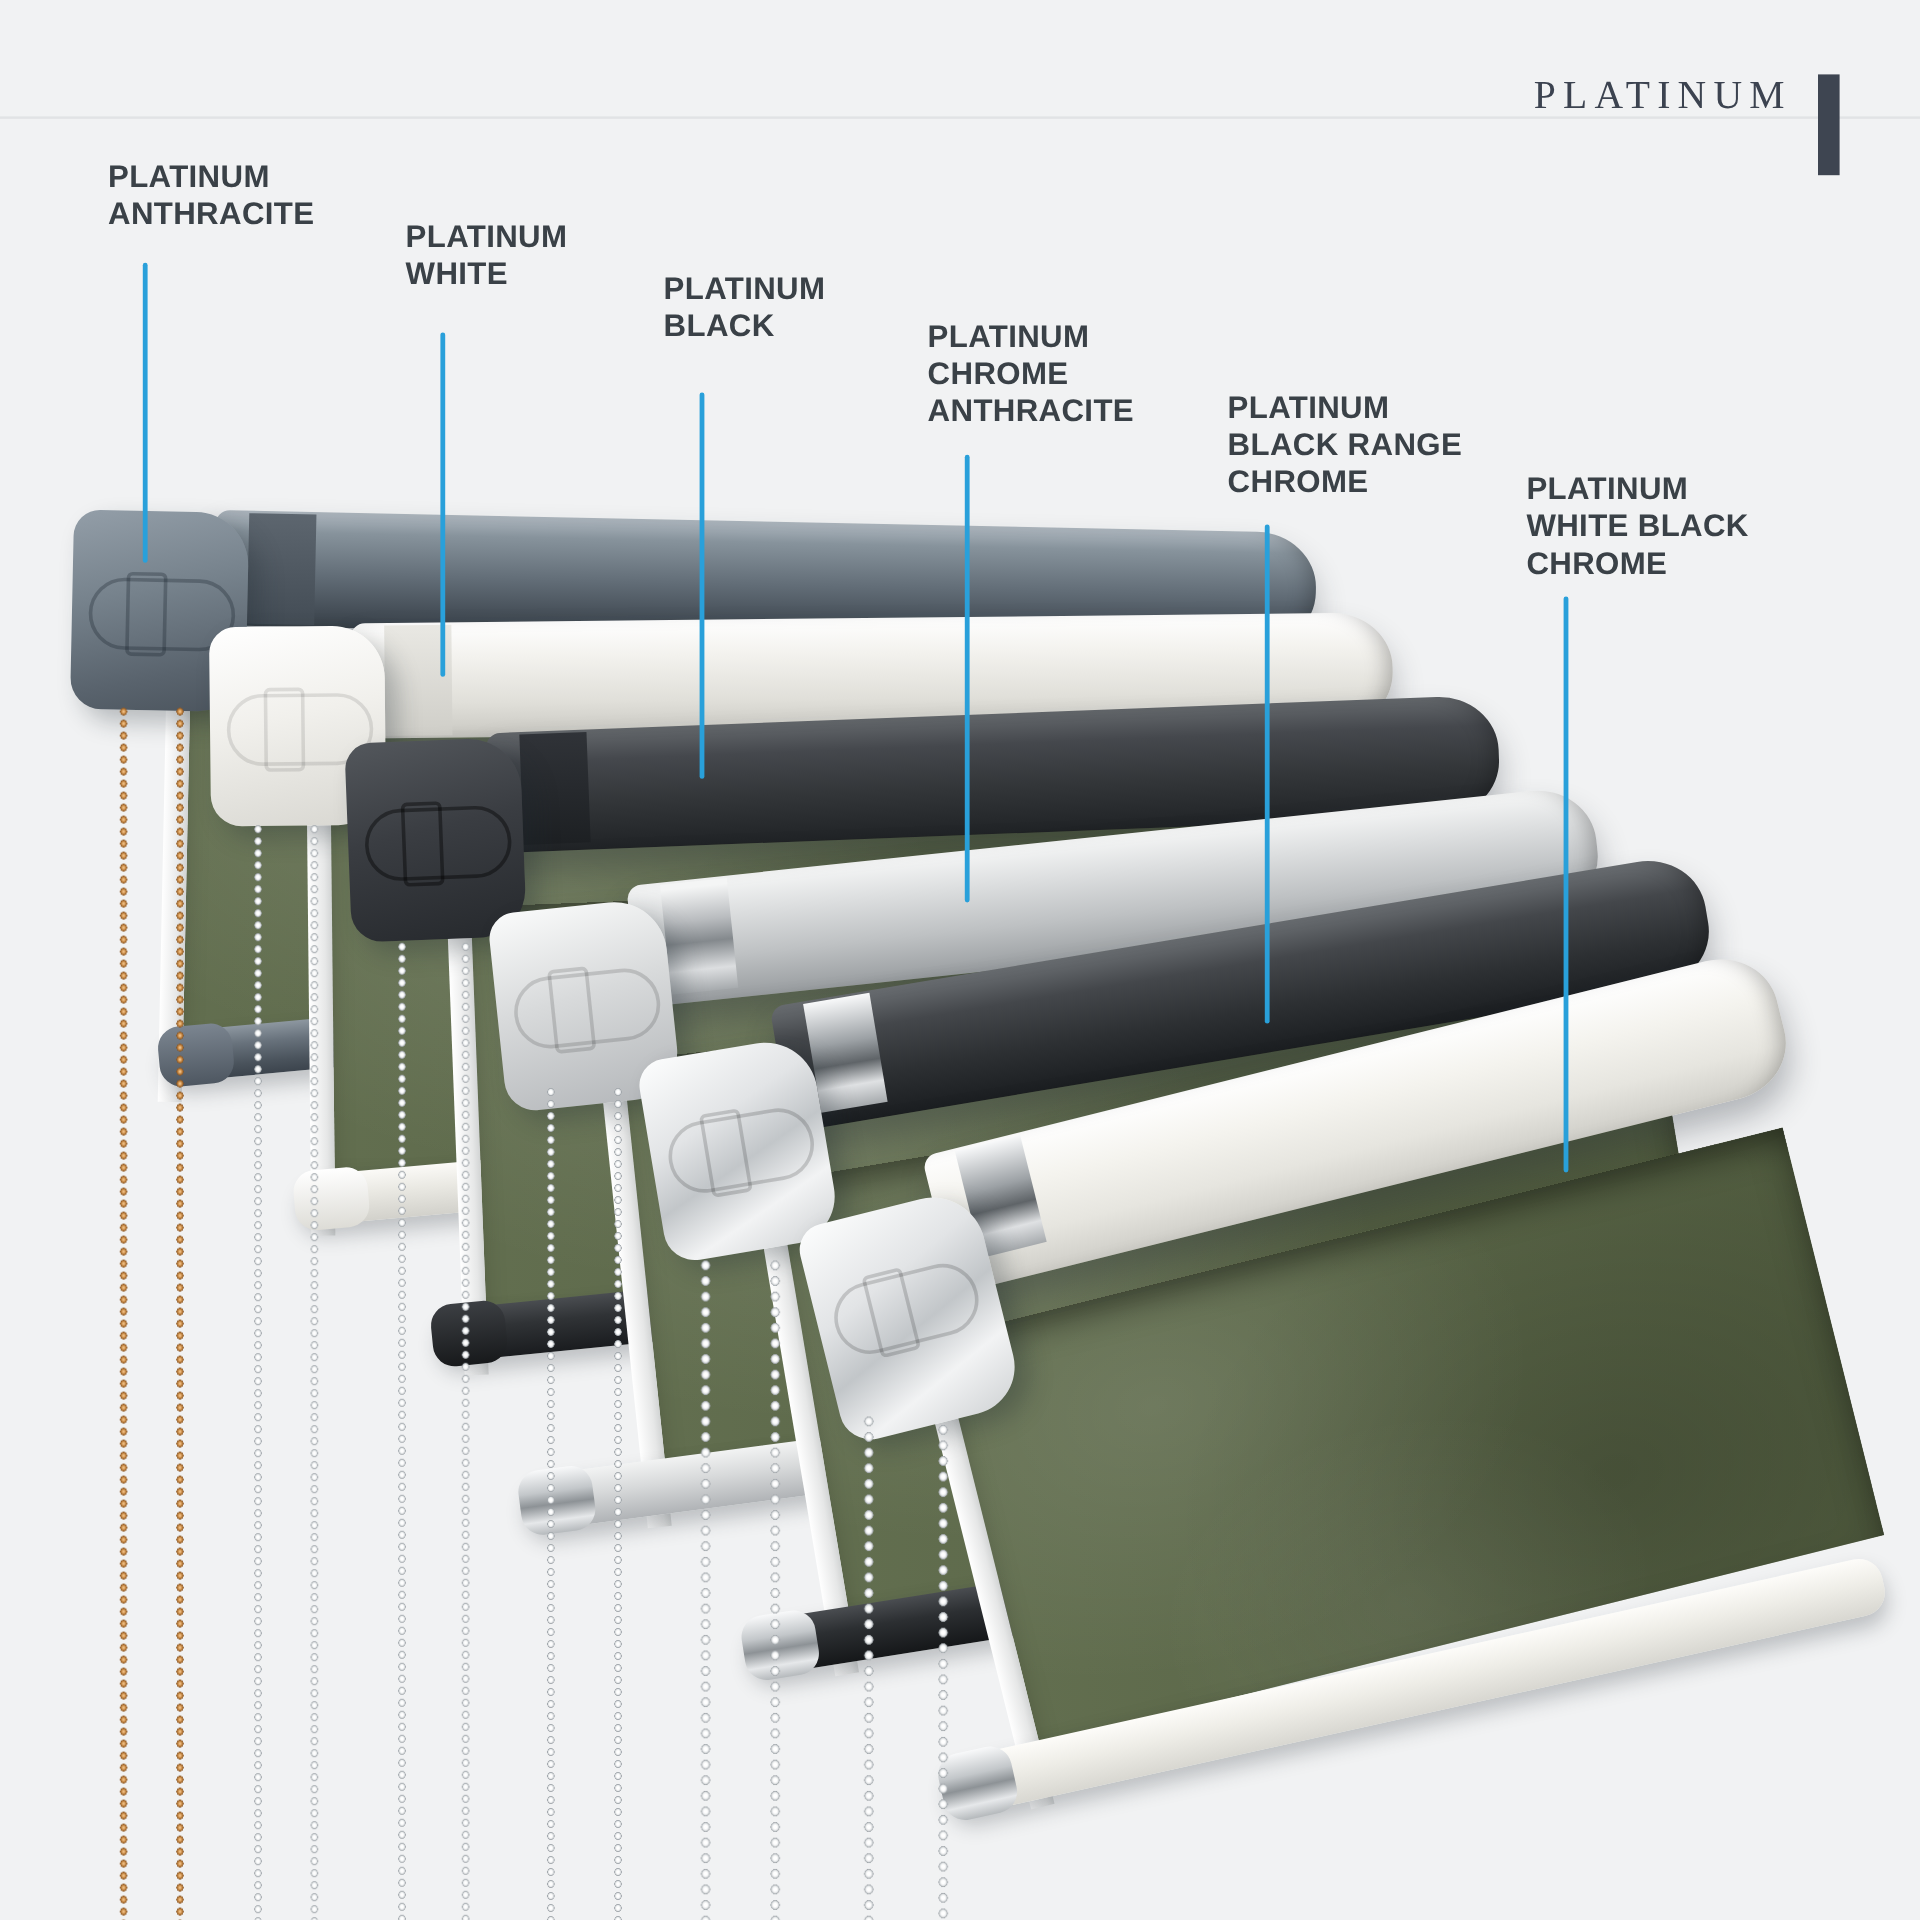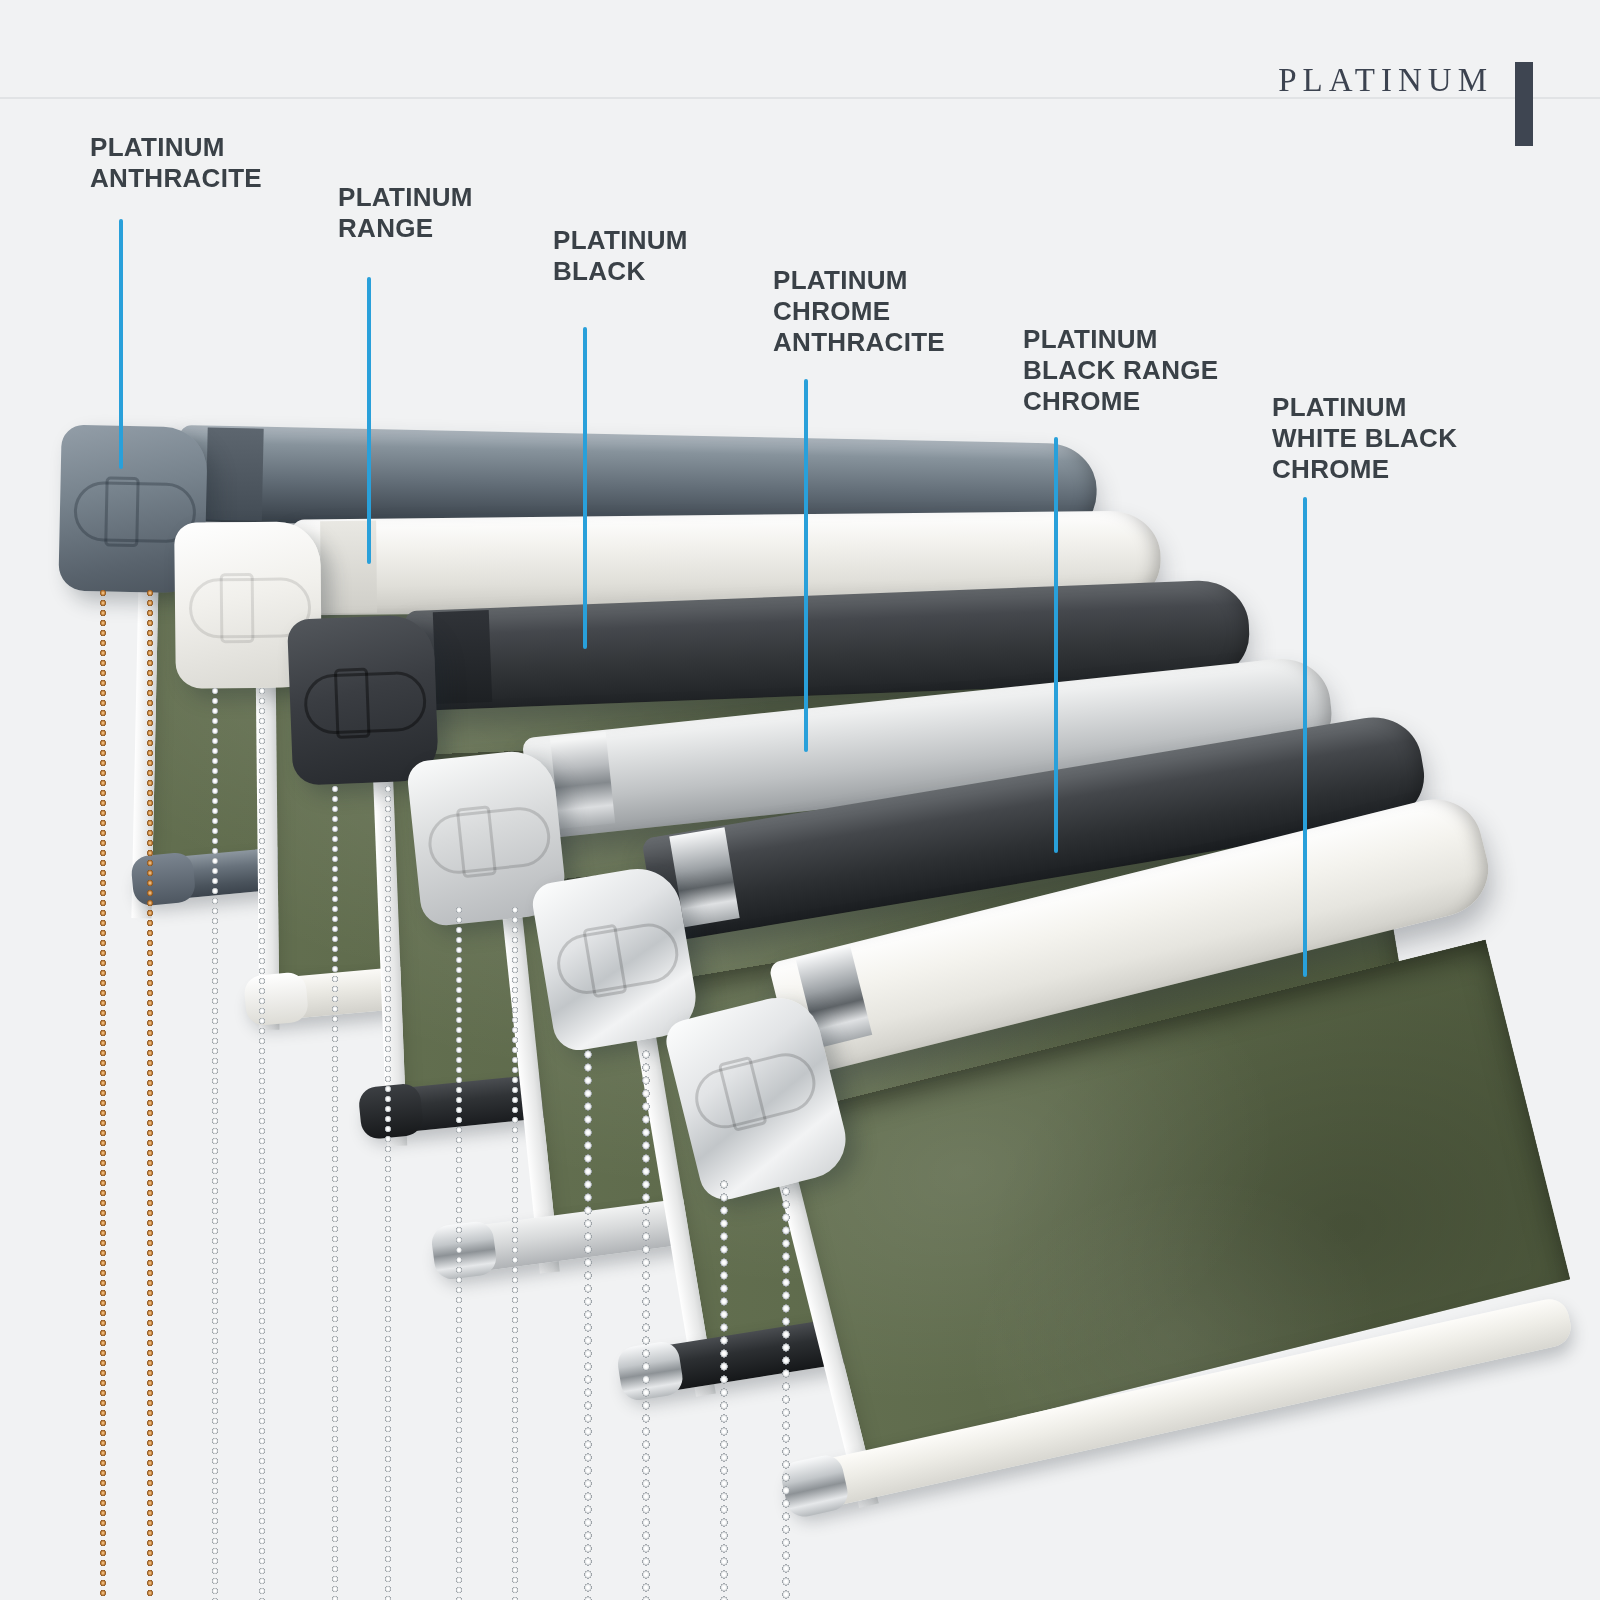--- a/index.html
+++ b/index.html
@@ -273,21 +273,21 @@
   <div class="lead ln5"></div>
   <div class="lead ln6"></div>
 
   <div class="label lab1">
     <div>PLATINUM</div>
     <div>ANTHRACITE</div>
     <div></div>
   </div>
   <div class="label lab2">
     <div>PLATINUM</div>
-    <div>RANGE</div>
+    <div>WHITE</div>
     <div></div>
   </div>
   <div class="label lab3">
     <div>PLATINUM</div>
     <div>BLACK</div>
     <div></div>
   </div>
   <div class="label lab4">
     <div>PLATINUM</div>
     <div>CHROME</div>

